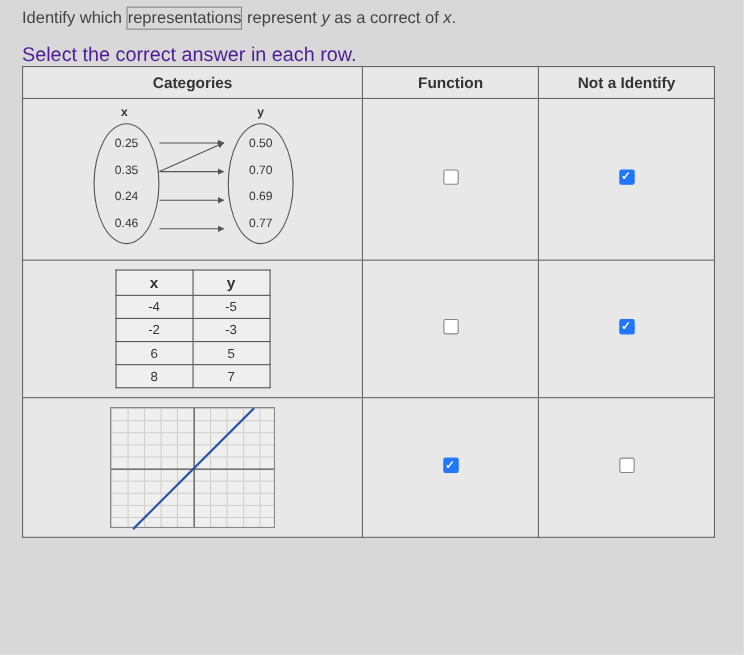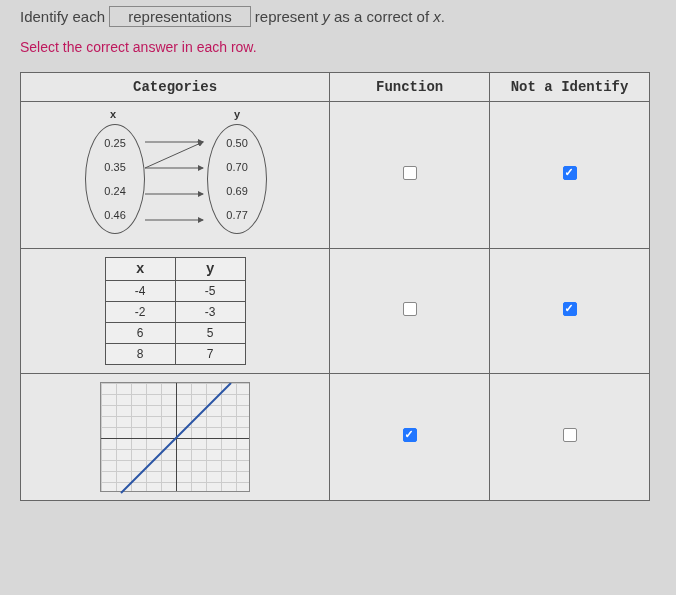--- a/index.html
+++ b/index.html
@@ -12,44 +12,43 @@
     color: #333;
     overflow: hidden;
   }
   .instruction {
     font-size: 15px;
     color: #444;
     margin-bottom: 14px;
   }
   .instruction .boxed {
     border: 1px solid #888;
-    padding: 1px 18px;
+    padding: 1px 0;
   }
   .instruction .italic { font-style: italic; }
   .sub {
-    font-size: 14px;
-    color: #be185d;
-    margin-bottom: 17px;
+    font-size: 18px;
+    color: #4c1d95;
+    margin-bottom: 0;
   }
   table.main {
     border-collapse: collapse;
     width: 630px;
     background: #e8e8e8;
   }
   table.main th, table.main td {
     border: 1px solid #666;
     text-align: center;
     vertical-align: middle;
   }
   table.main th {
     font-weight: bold;
     font-size: 14px;
     padding: 6px;
     background: #e8e8e8;
-    font-family: Liberation Mono, monospace;
   }
   table.main td.cat {
     width: 290px;
     padding: 8px;
   }
   table.main td.opt {
     width: 150px;
     padding: 8px;
   }
   .checkbox {
@@ -163,21 +162,21 @@
   }
   .graph svg line {
     stroke: #2b55a5;
     stroke-width: 2;
   }
 </style>
 </head>
 <body>
 
 <p class="instruction">
-  <span>Identify each </span><span class="boxed">representations</span><span> represent </span><span class="italic">y</span><span> as a correct of </span><span class="italic">x</span><span>.</span>
+  <span>Identify which </span><span class="boxed">representations</span><span> represent </span><span class="italic">y</span><span> as a correct of </span><span class="italic">x</span><span>.</span>
 </p>
 
 <p class="sub">Select the correct answer in each row.</p>
 
 <table class="main">
   <tbody>
       <tr>
     <th>Categories</th>
     <th>Function</th>
     <th>Not a Identify</th>

